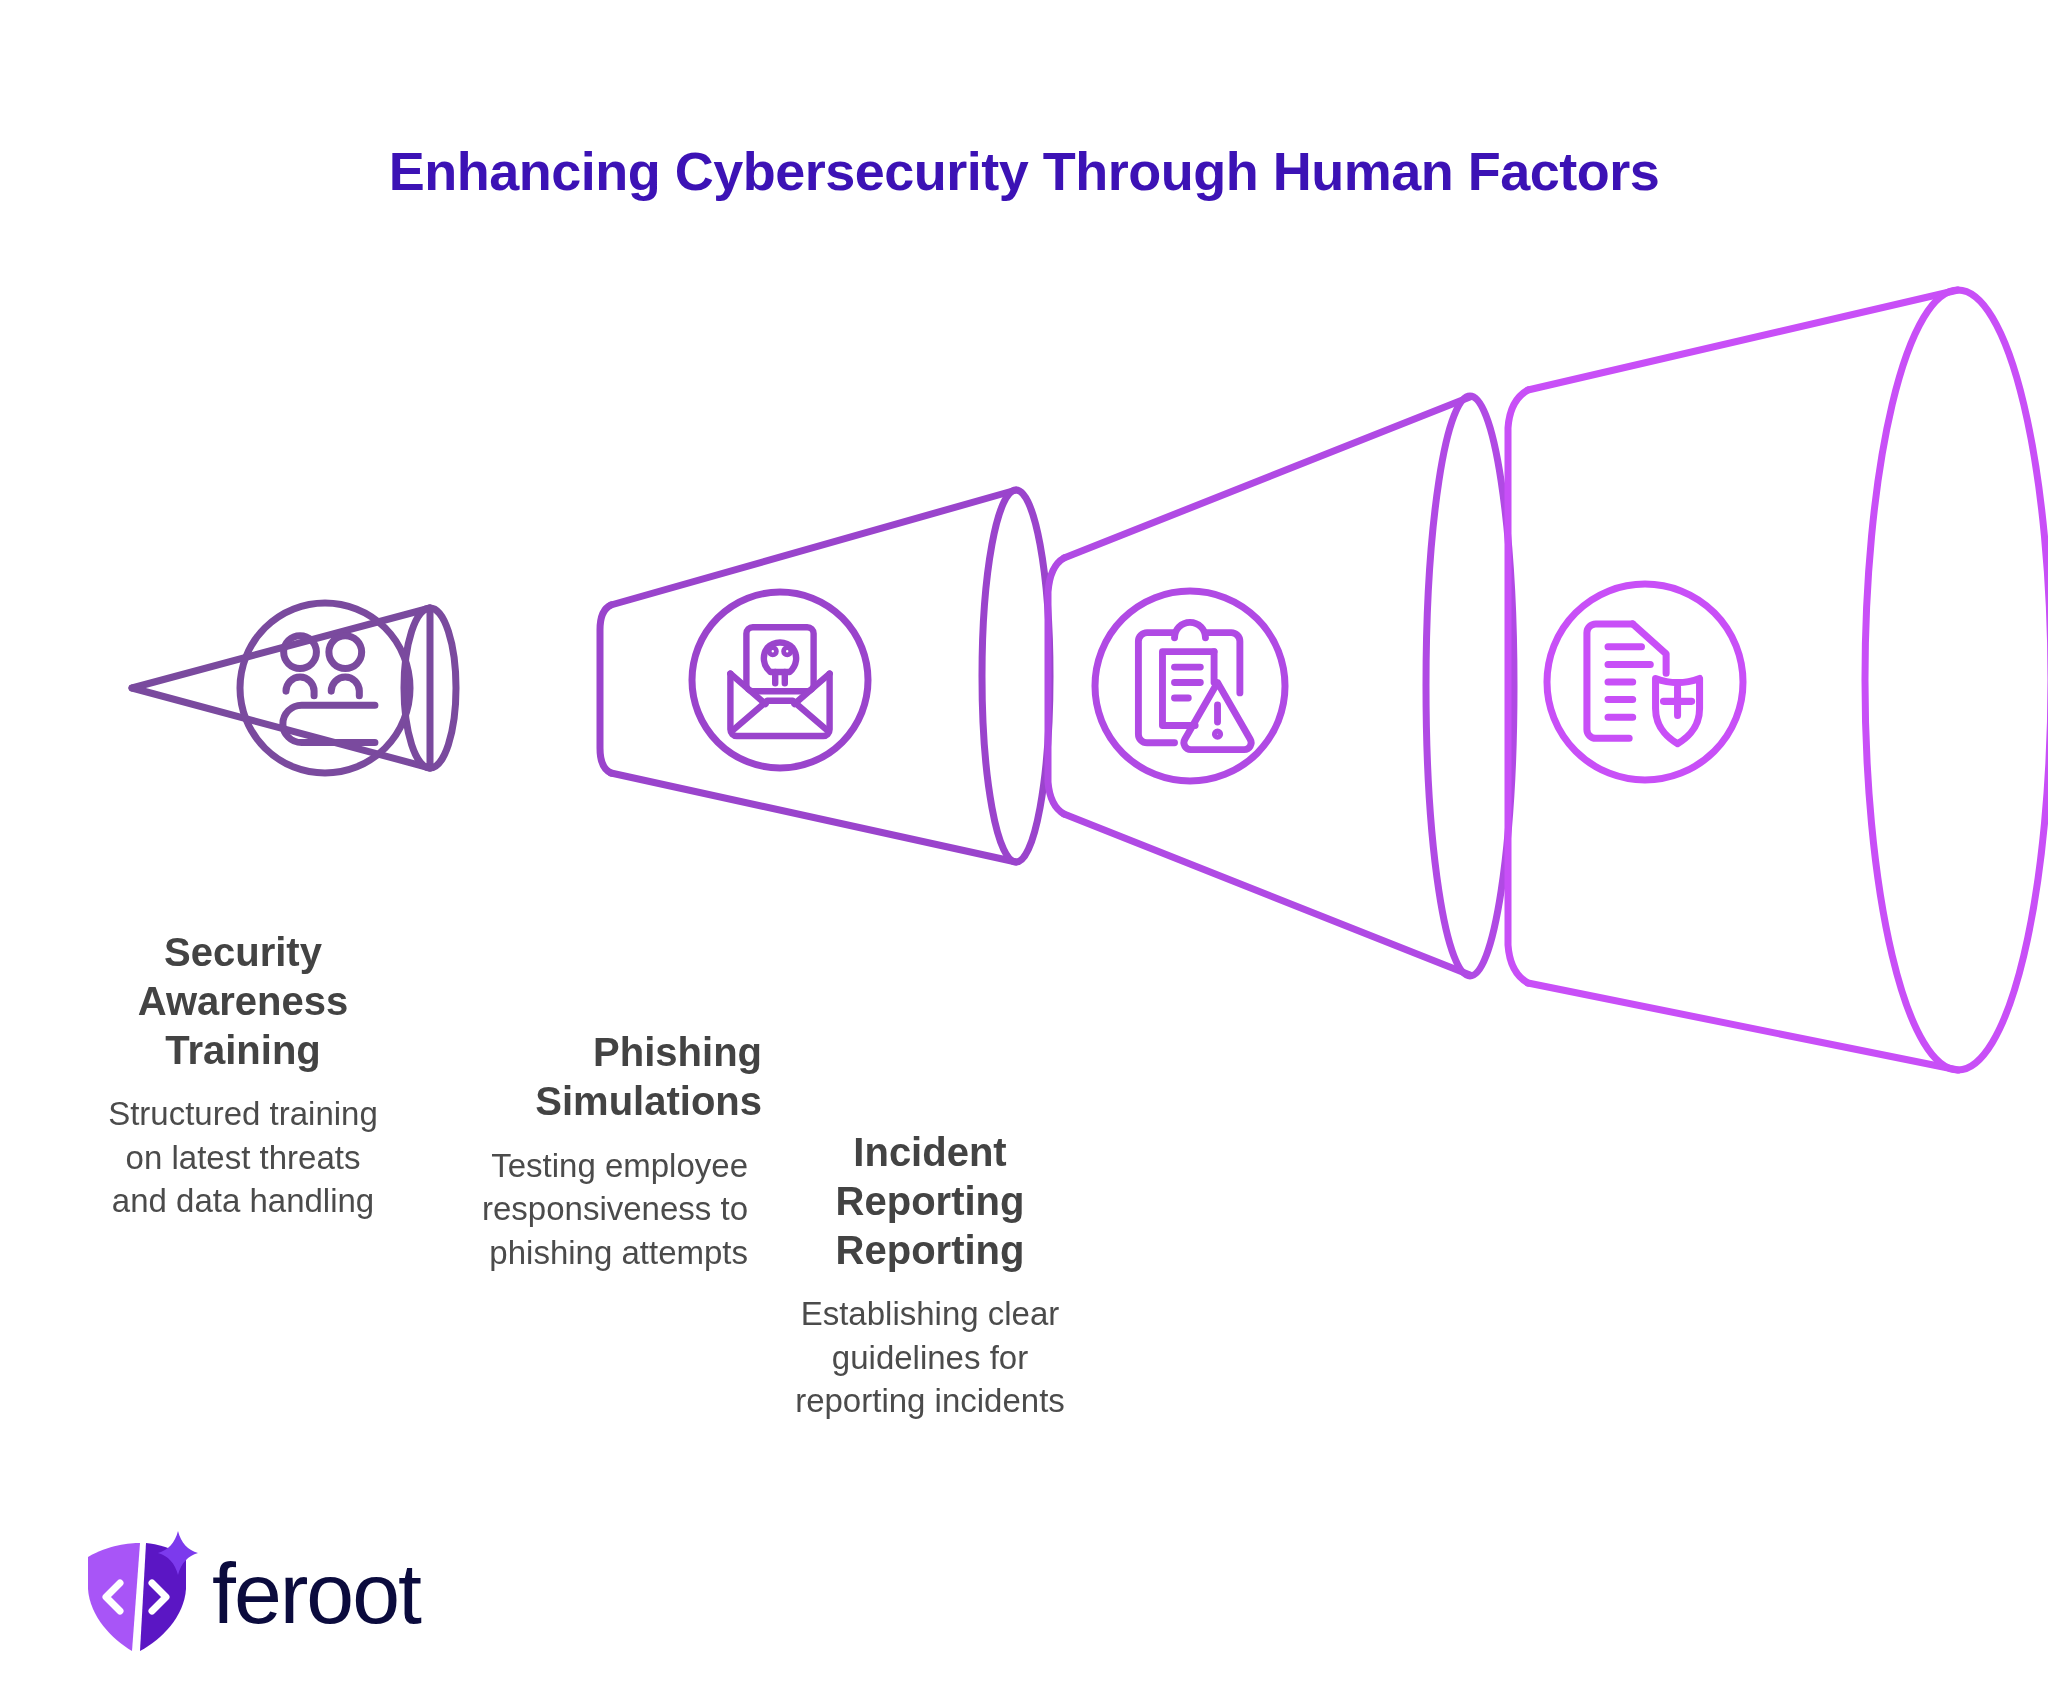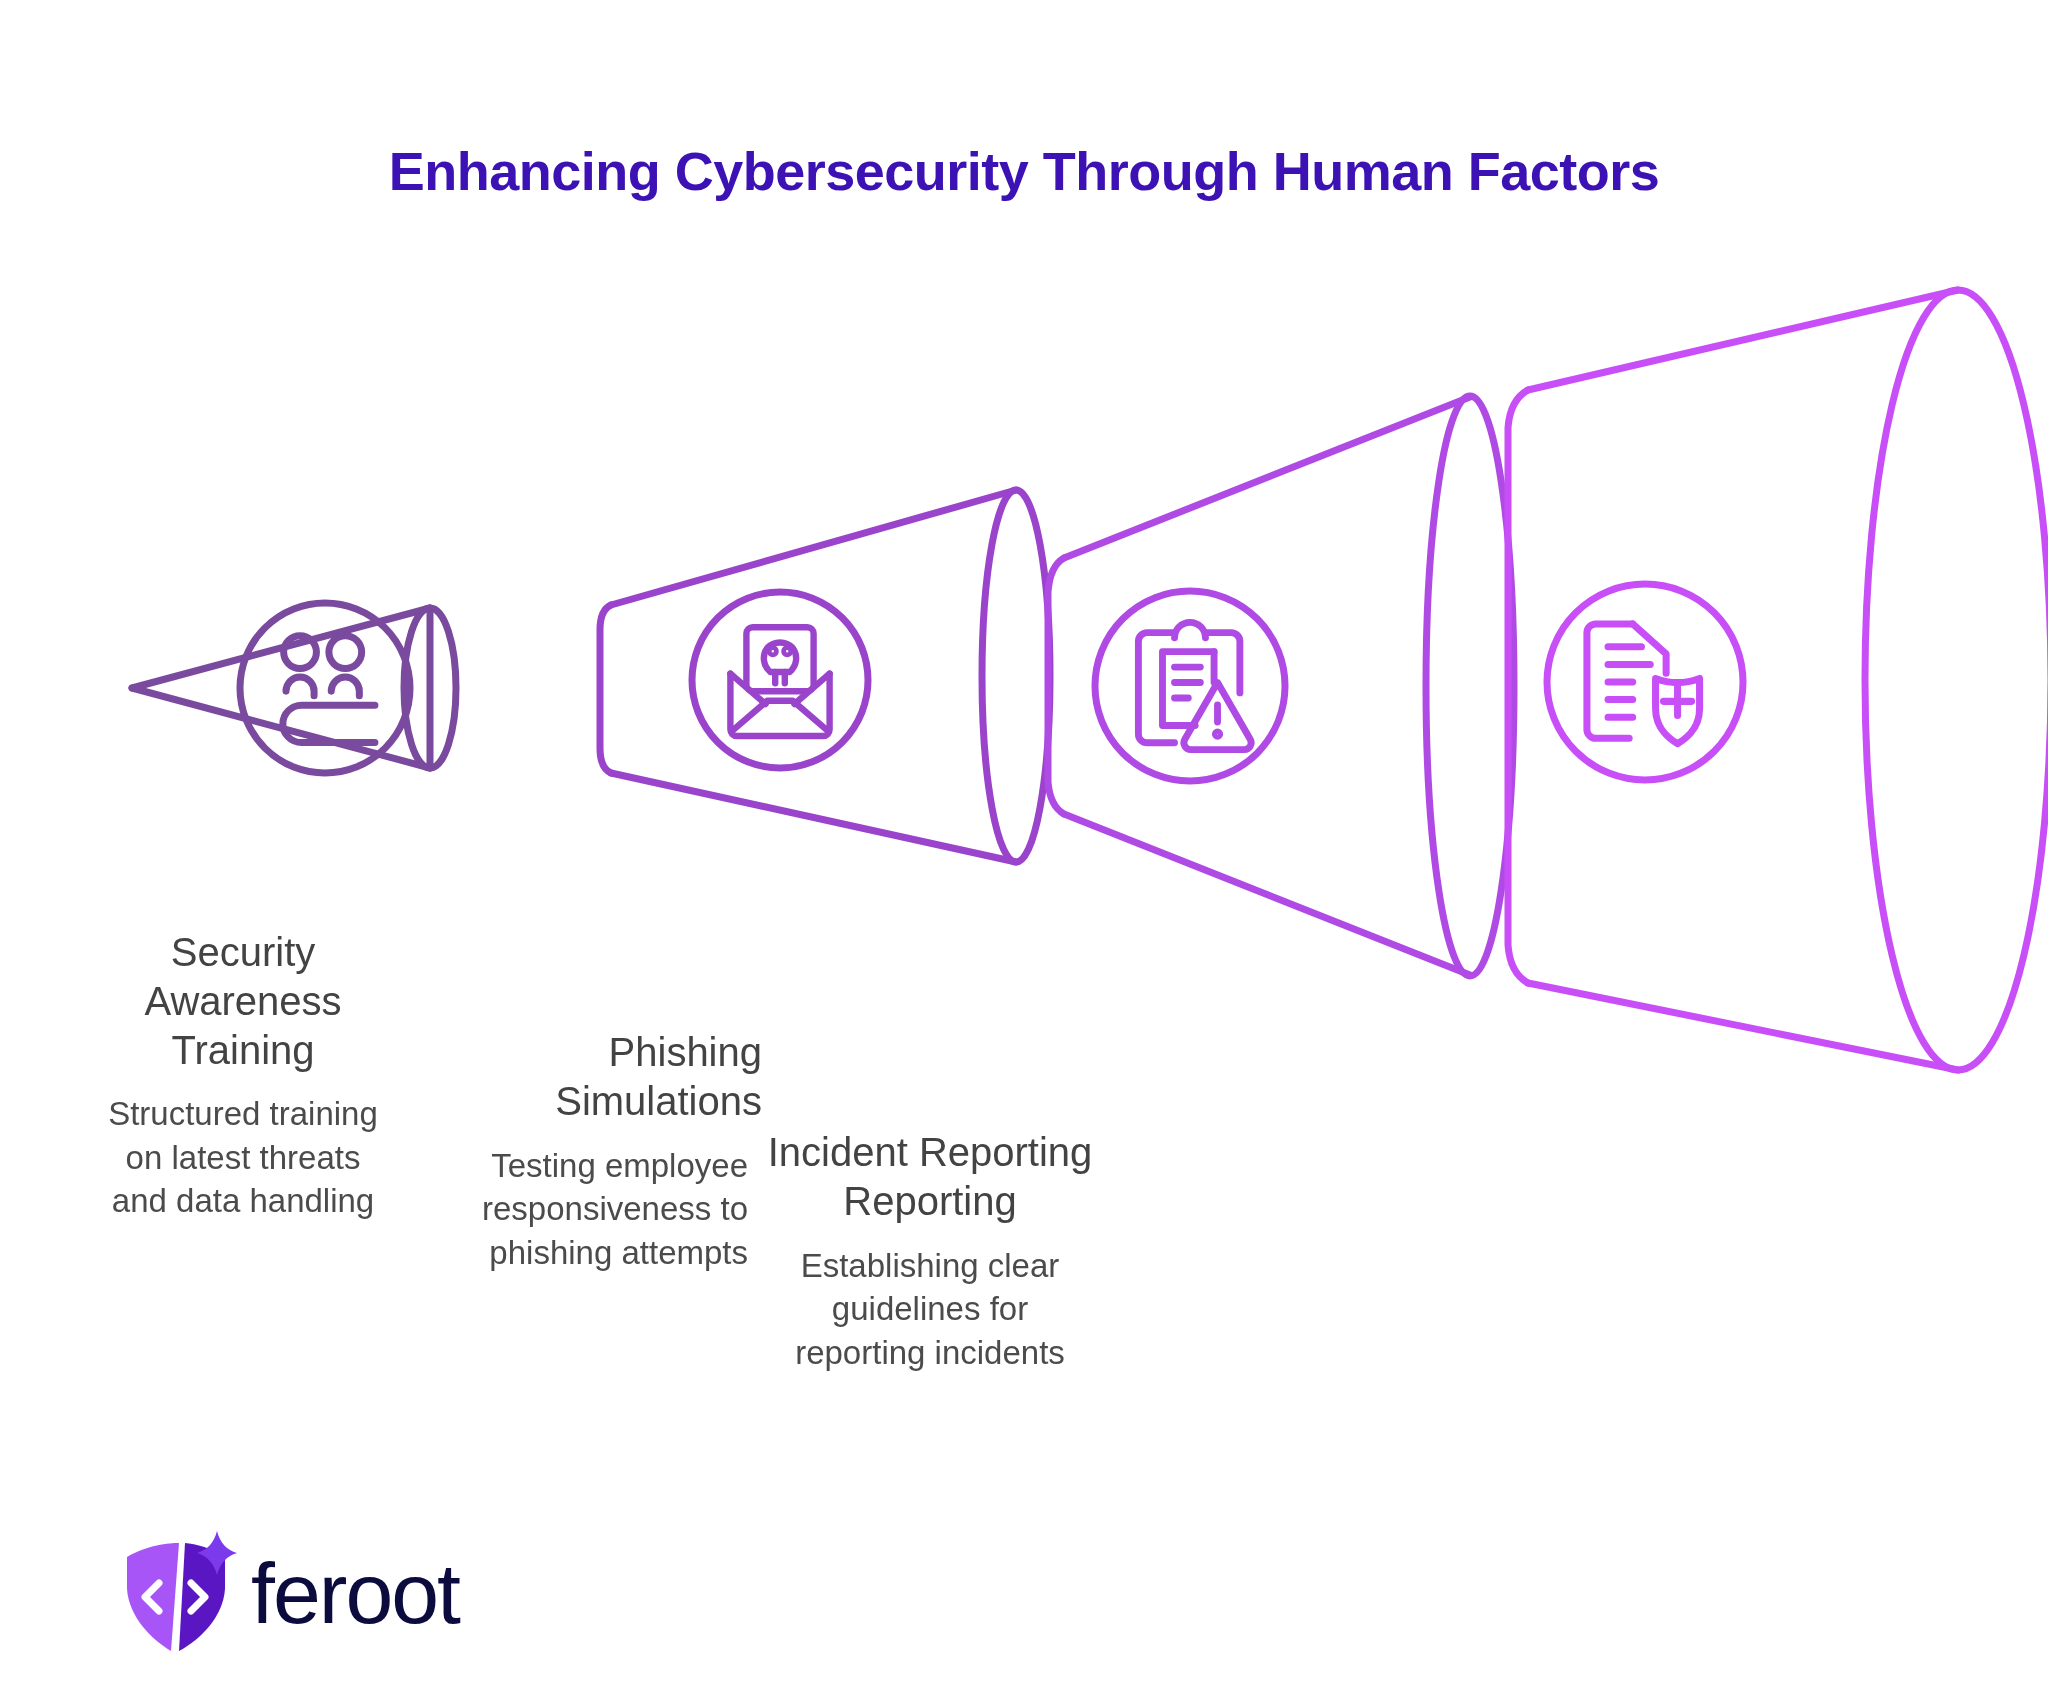--- a/index.html
+++ b/index.html
@@ -48,21 +48,21 @@
     pointer-events: none;
   }
 
   
   .caption {
     position: absolute;
     text-align: center;
   }
   .caption .cap-title {
     font-size: 40px;
-    font-weight: 400;
+    font-weight: 700;
     line-height: 1.22;
     color: #434343;
     margin: 0 0 18px 0;
     font-family: "Liberation Sans", sans-serif;
   }
   .caption .cap-desc {
     font-size: 33px;
     font-weight: 400;
     line-height: 1.32;
     color: #4b4b4b;
@@ -78,21 +78,20 @@
   
   #logo {
     position: absolute;
     left: 78px;
     top: 1528px;
     width: 420px;
     height: 135px;
     display: flex;
     align-items: center;
     gap: 14px;
-    justify-content: center;
   }
   #logo .mark { width: 120px; height: 130px; flex: none; }
   #logo .wordmark {
     font-size: 86px;
     font-weight: 500;
     letter-spacing: -2px;
     color: #0b0b3d;
     font-family: "Liberation Sans", sans-serif;
     line-height: 1;
     padding-bottom: 6px;

